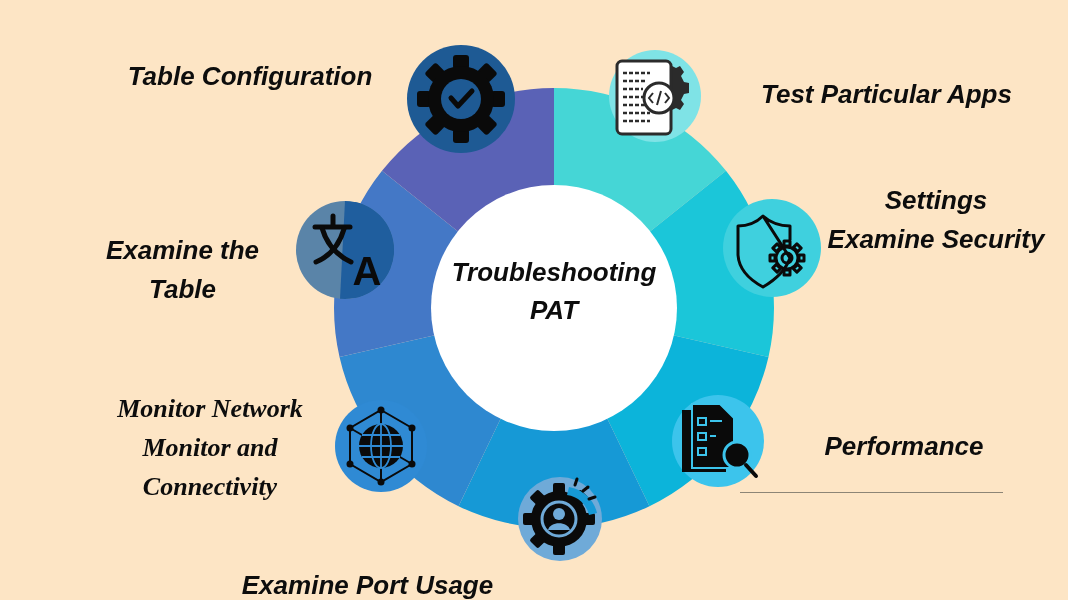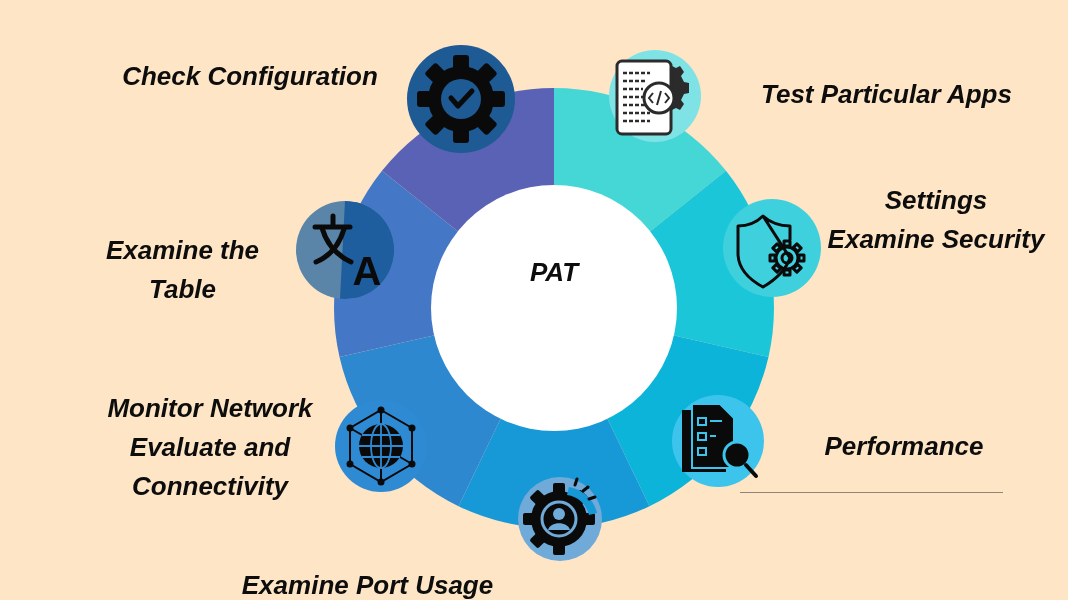--- a/index.html
+++ b/index.html
@@ -182,47 +182,48 @@
         <line x1="315" y1="227" x2="350" y2="227"></line>
         <path d="M322 228 C327 245 338 256 351 262"></path>
         <path d="M344 229 C339 246 328 257 316 262"></path>
       </g>
       <text x="367" y="285" font-family="Liberation Sans, sans-serif" font-weight="bold" font-size="40" text-anchor="middle" fill="#0a0a0a">A</text>
     </g>
   </g>
 </svg>
 
 <div class="label" style="left:100px; top:57px; width:300px;">
-  <span>Check Configuration</span>
+  <span>Table Configuration</span>
 </div>
 
 <div class="label" style="left:744px; top:75px; width:285px;">
   <span>Test Particular Apps</span>
 </div>
 
 <div class="label" style="left:806px; top:181px; width:260px;">
   <span>Settings</span>
   <span>Examine Security</span>
 </div>
 
 <div class="label" style="left:772px; top:427px; width:264px;">
   <span>Performance</span>
 </div>
 <div class="underline"></div>
 
 <div class="label" style="left:220px; top:546px; width:295px;margin-top:20px;">
   <span>Examine Port Usage</span>
 </div>
 
-<div class="label" style="left:80px; top:389px; width:260px;">
+<div class="label" style="left:80px; top:389px; width:260px;font-family:Liberation Serif, serif;">
   <span>Monitor Network</span>
-  <span>Evaluate and</span>
+  <span>Monitor and</span>
   <span>Connectivity</span>
 </div>
 
 <div class="label" style="left:80px; top:231px; width:205px;">
   <span>Examine the</span>
   <span>Table</span>
 </div>
 
 <div class="center-title">
+  <span>Troubleshooting</span>
   <span>PAT</span>
 </div>
 
 </body></html>

